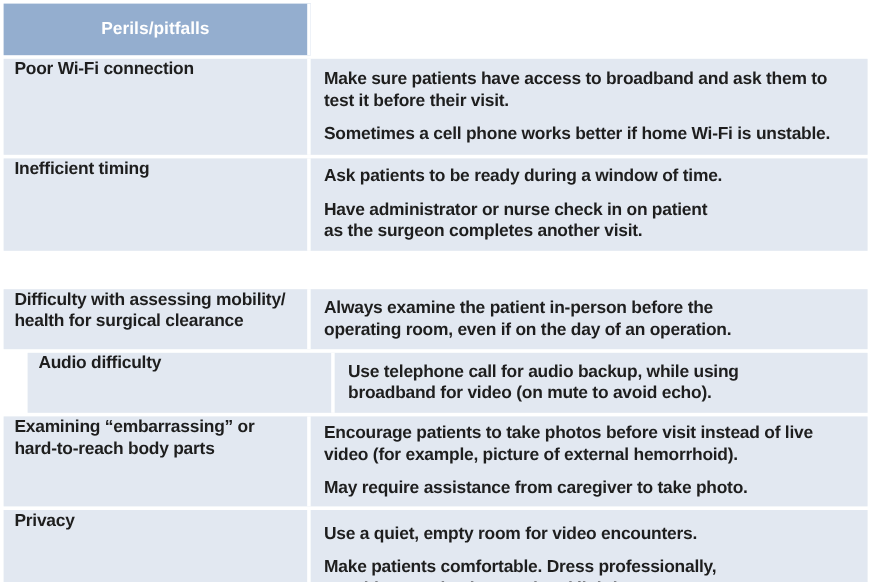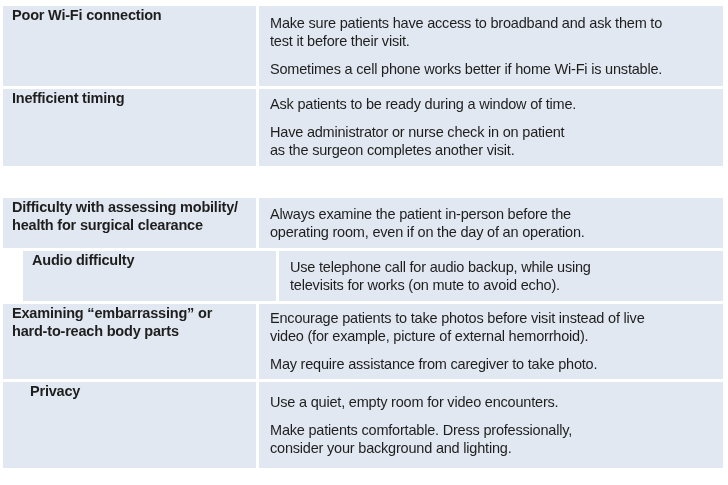--- a/index.html
+++ b/index.html
@@ -13,28 +13,29 @@
   .cell { box-sizing: border-box; }
   .c1 { width: 256px; border-right: 3px solid #ffffff; }
   .c2 { flex: 1; }
   .hdr .cell {
     background: #94aecf; color: #ffffff; font-weight: bold;
     font-size: 14.5px; text-align: center; height: 43px; line-height: 43px;
   }
   .body .cell { background: #e2e8f1; font-size: 14.5px; letter-spacing: -0.2px; }
   .body .c1 { display: flex; align-items: flex-start; padding: 0 9px; line-height: 18px; font-weight: bold; }
   .body .c2 { padding: 4px 9px 5px 11px; line-height: 18px; display: flex; flex-direction: column; justify-content: center; }
-  .para { margin: 2px 0; white-space: pre-line; }
+  .para { margin: 2px 0; white-space: pre-line; font-weight: bold; }
   .para + .para { margin-top: 8px; }
 </style>
 </head>
 <body>
 
 <div class="tbl">
   <div class="row hdr">
+    <div class="cell c1">Perils/pitfalls</div>
   </div>
   <div id="rows">
       <div class="row body" style="height: 80px;">
         <div class="cell c1">
           <span style="white-space: pre-line;">Poor Wi-Fi connection</span>
         </div>
         <div class="cell c2">
           <div class="para">Make sure patients have access to broadband and ask them to
 test it before their visit.</div>
           <div class="para">Sometimes a cell phone works better if home Wi-Fi is unstable.</div>
@@ -59,37 +60,37 @@
           <div class="para">Always examine the patient in-person before the
 operating room, even if on the day of an operation.</div>
         </div>
       </div>
       <div class="row body" style="height: 50px; padding-left: 20px;">
         <div class="cell c1">
           <span style="white-space: pre-line;">Audio difficulty</span>
         </div>
         <div class="cell c2">
           <div class="para">Use telephone call for audio backup, while using
-televisits for works (on mute to avoid echo).</div>
+broadband for video (on mute to avoid echo).</div>
         </div>
       </div>
       <div class="row body" style="height: 75px;">
         <div class="cell c1">
           <span style="white-space: pre-line;">Examining “embarrassing” or
 hard-to-reach body parts</span>
         </div>
         <div class="cell c2">
           <div class="para">Encourage patients to take photos before visit instead of live
 video (for example, picture of external hemorrhoid).</div>
           <div class="para">May require assistance from caregiver to take photo.</div>
         </div>
       </div>
       <div class="row body" style="height: 86px;">
         <div class="cell c1">
-          <span style="white-space: pre-line; margin-left: 18px;">Privacy</span>
+          <span style="white-space: pre-line;">Privacy</span>
         </div>
         <div class="cell c2">
           <div class="para">Use a quiet, empty room for video encounters.</div>
           <div class="para">Make patients comfortable. Dress professionally,
 consider your background and lighting.</div>
         </div>
       </div>
     </div>
 </div>
 

